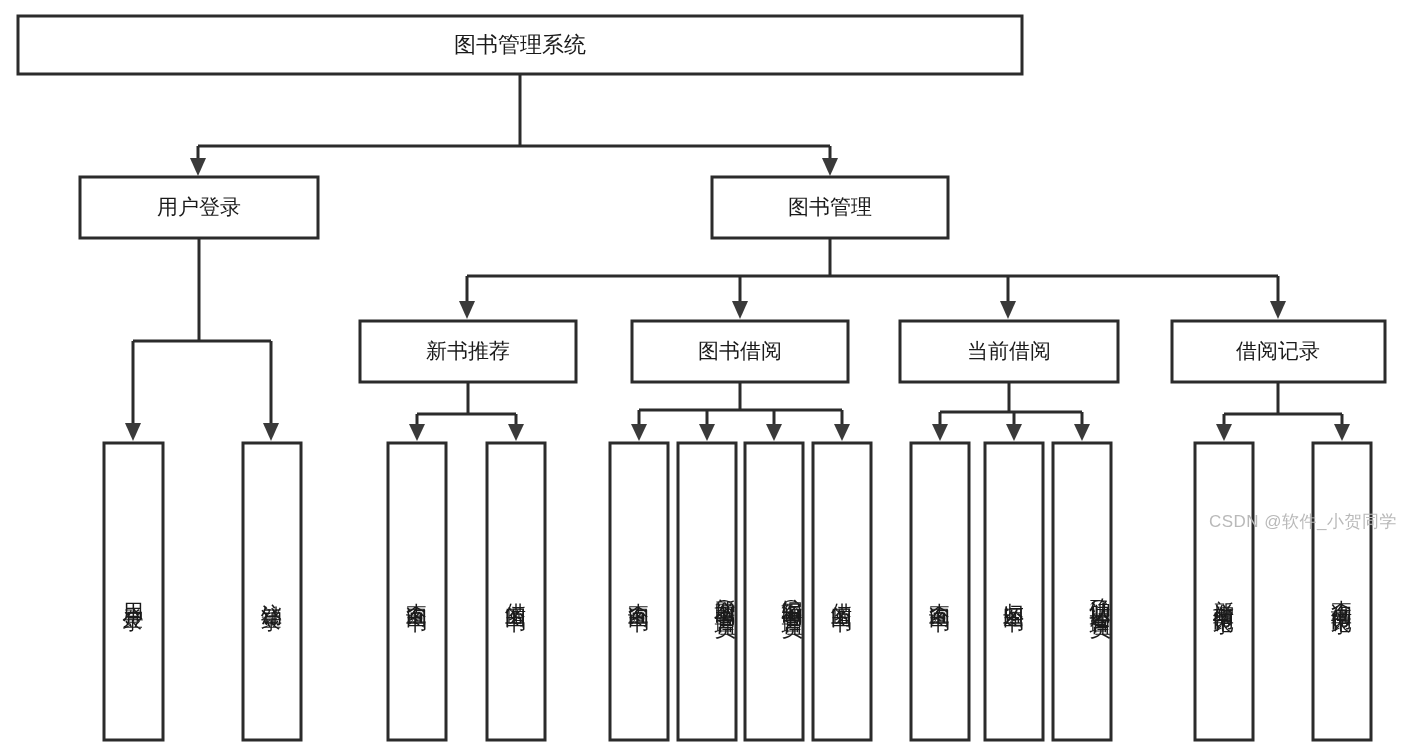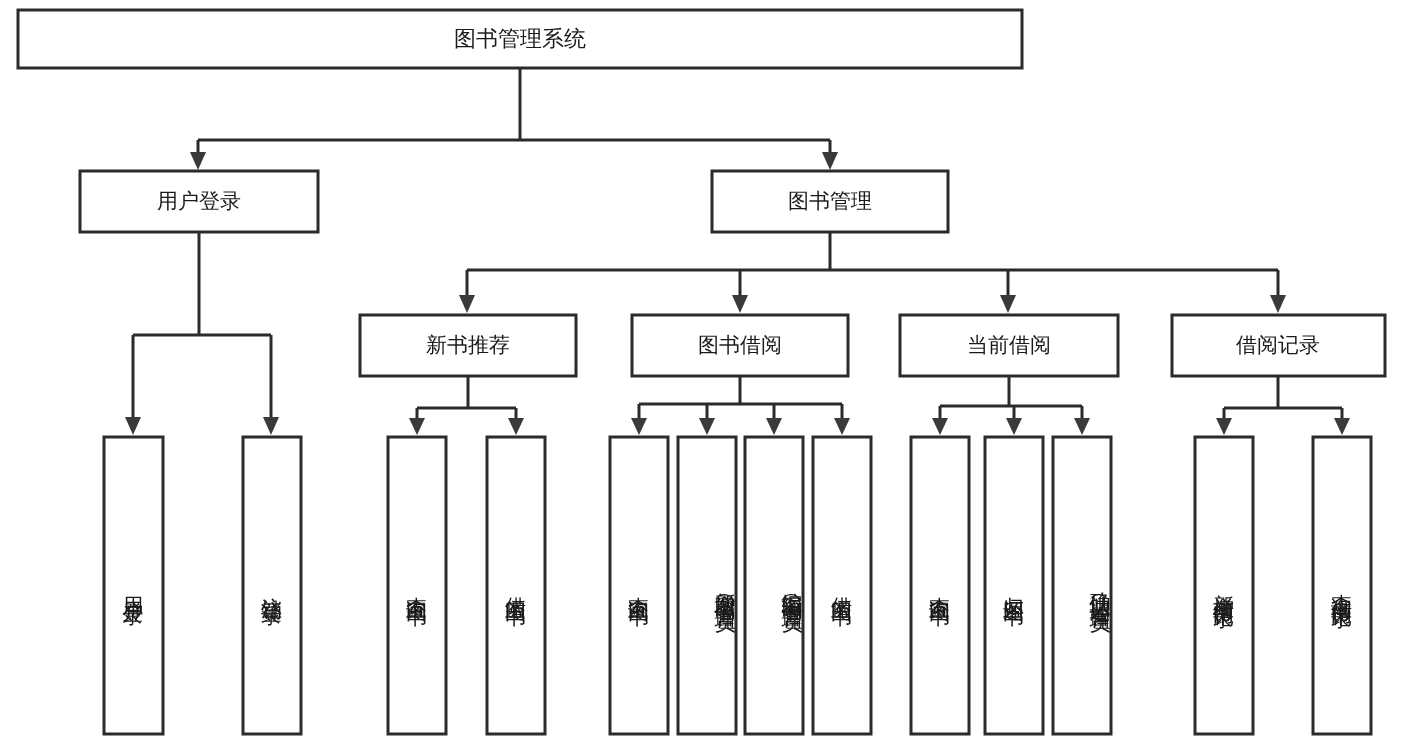--- a/index.html
+++ b/index.html
@@ -11,20 +11,21 @@
     width: 1405px;
     height: 747px;
     font-family: "Liberation Sans", "DejaVu Sans", sans-serif;
     overflow: hidden;
   }
   #diagram-root {
     position: relative;
     width: 1405px;
     height: 533px;
     background: #ffffff;
+    margin-top: 6px;
   }
   svg#tree-svg {
     position: absolute;
     left: 0;
     top: 0;
     width: 1405px;
     height: 747px;
     display: block;
   }
   .node-box {
@@ -237,14 +238,15 @@
   <div class="vlabel centered" style="left:911px; top:437px; width:58px; height:297px;">查询图书</div>
 
   <div class="vlabel centered" style="left:985px; top:437px; width:58px; height:297px;">归还图书</div>
 
   <div class="vlabel" style="left:1053px; top:443px; width:58px; height:291px;">确认归还（管理员）</div>
 
   <div class="vlabel centered" style="left:1195px; top:437px; width:58px; height:297px;">新增借阅记录</div>
 
   <div class="vlabel centered" style="left:1313px; top:437px; width:58px; height:297px;">查询借阅记录</div>
 
+  <div class="watermark">CSDN @软件_小贺同学</div>
 
 </div>
 
 </body></html>

